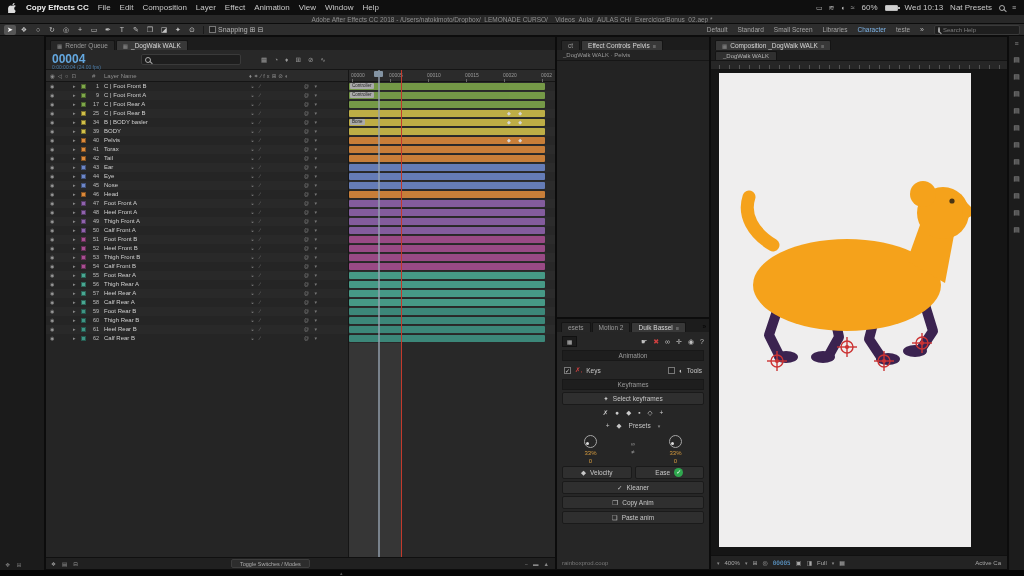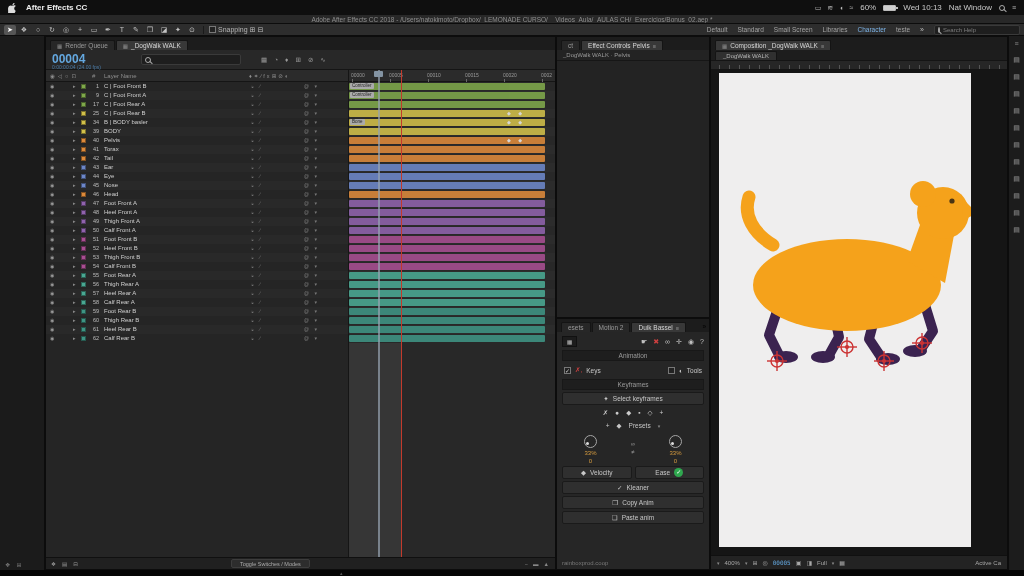--- a/index.html
+++ b/index.html
@@ -163,32 +163,43 @@
 </style>
 </head>
 <body>
 
 <div id="app">
 
   <div class="menubar">
     <svg class="apple-svg" viewBox="0 0 170 190">
       <path d="M150 66c-1 1-26 14-26 44 0 35 30 47 31 47 0 1-5 16-16 32-9 14-19 28-34 28s-19-9-36-9c-17 0-23 9-36 9s-23-13-34-29C7 169 0 141 0 114 0 71 28 48 55 48c14 0 26 9 35 9 8 0 21-10 37-10 6 0 27 1 23 19zM119 31c7-8 12-19 12-30 0-2 0-3-1-4-11 1-24 8-31 16-6 7-12 18-12 29 0 2 1 3 1 4 1 0 2 1 3 1 10 0 21-7 28-16z" transform="scale(0.95)"></path>
     </svg>
-    <span class="app-name">After Effects CC</span>
+    <span class="app-name">Copy Effects CC</span>
+    <span id="menu-items" style="display:flex;gap:9px;">
+        <span class="menu-item">File</span>
+        <span class="menu-item">Edit</span>
+        <span class="menu-item">Composition</span>
+        <span class="menu-item">Layer</span>
+        <span class="menu-item">Effect</span>
+        <span class="menu-item">Animation</span>
+        <span class="menu-item">View</span>
+        <span class="menu-item">Window</span>
+        <span class="menu-item">Help</span>
+      </span>
     <span class="mb-right">
       <span id="status-icons" style="display:flex;gap:6px;">
           <span class="sicon">▭</span>
           <span class="sicon">≋</span>
           <span class="sicon">◖</span>
           <span class="sicon">≈</span>
         </span>
       <span>60%</span>
       <span class="batt"></span>
       <span>Wed 10:13</span>
-      <span>Nat Window</span>
+      <span>Nat Presets</span>
       <span class="mag"></span>
       <span class="sicon">≡</span>
     </span>
   </div>
 
   <div class="titlebar">Adobe After Effects CC 2018 - /Users/natokimoto/Dropbox/_LEMONADE CURSO/__Videos_Aula/_AULAS CH/_Exercicios/Bonus_02.aep *</div>
 
   <div class="toolbar">
     <span id="tools" style="display:flex;gap:2px;">
         <span class="tool active">➤</span>

